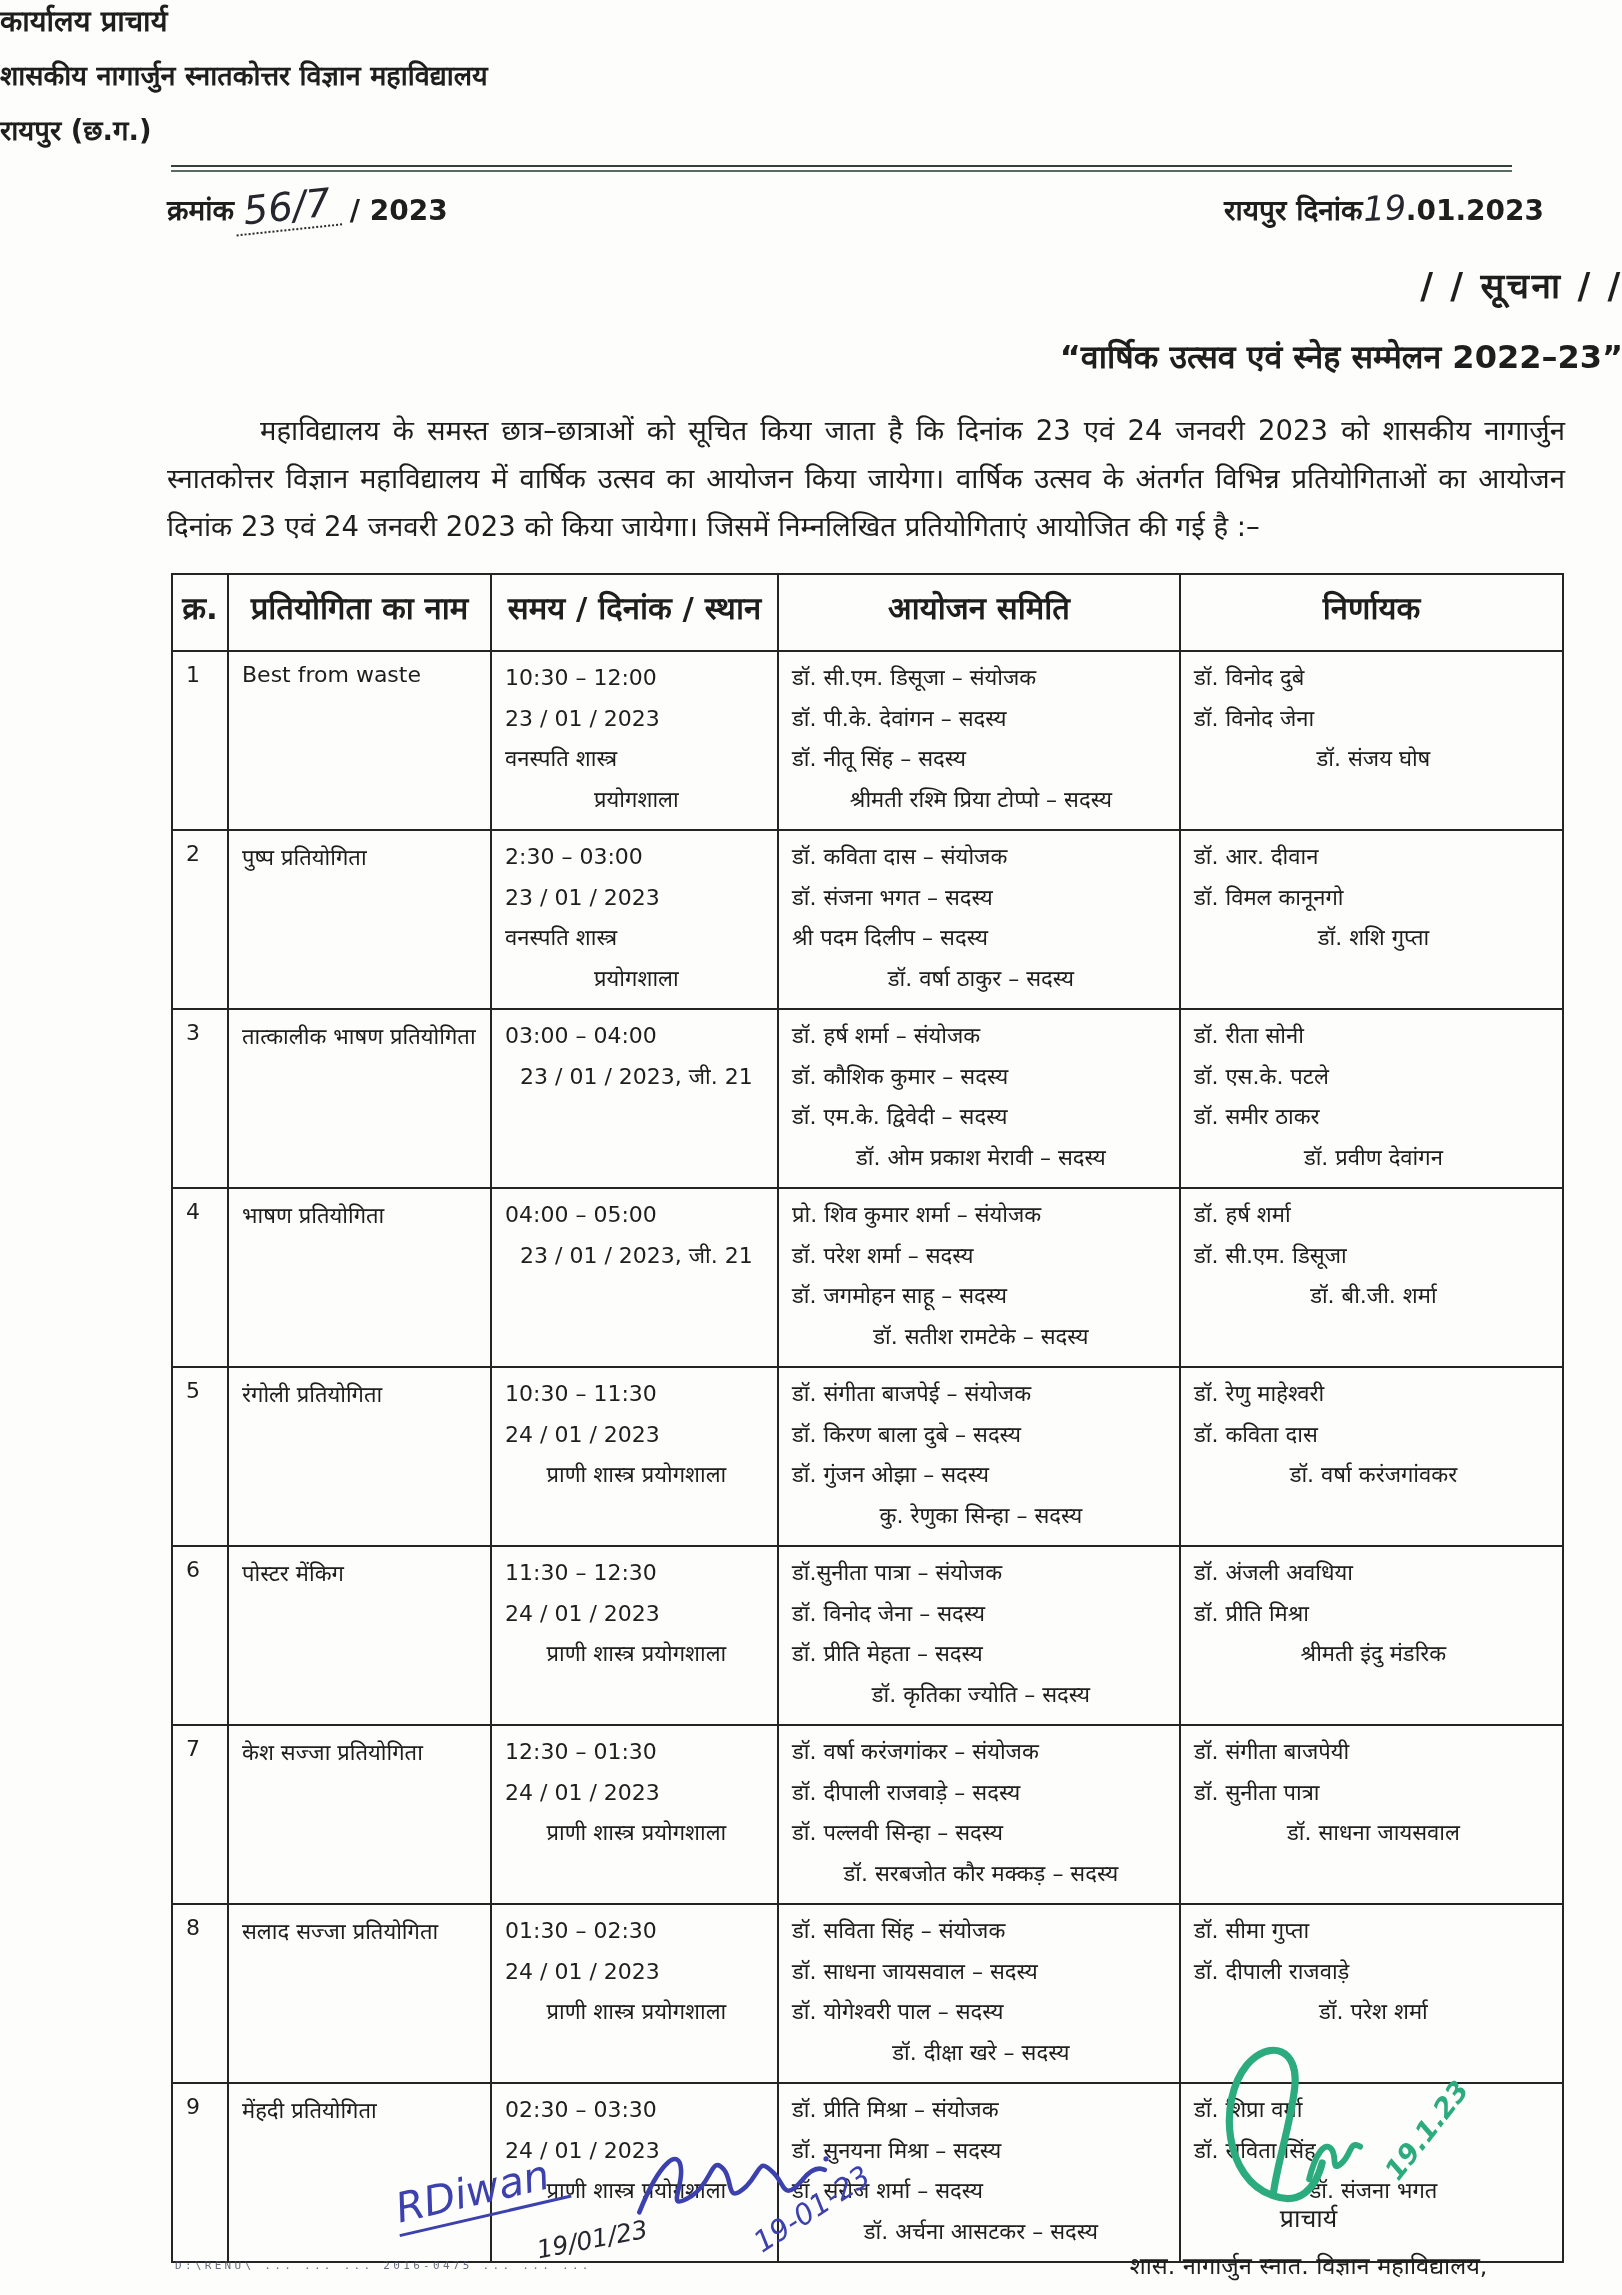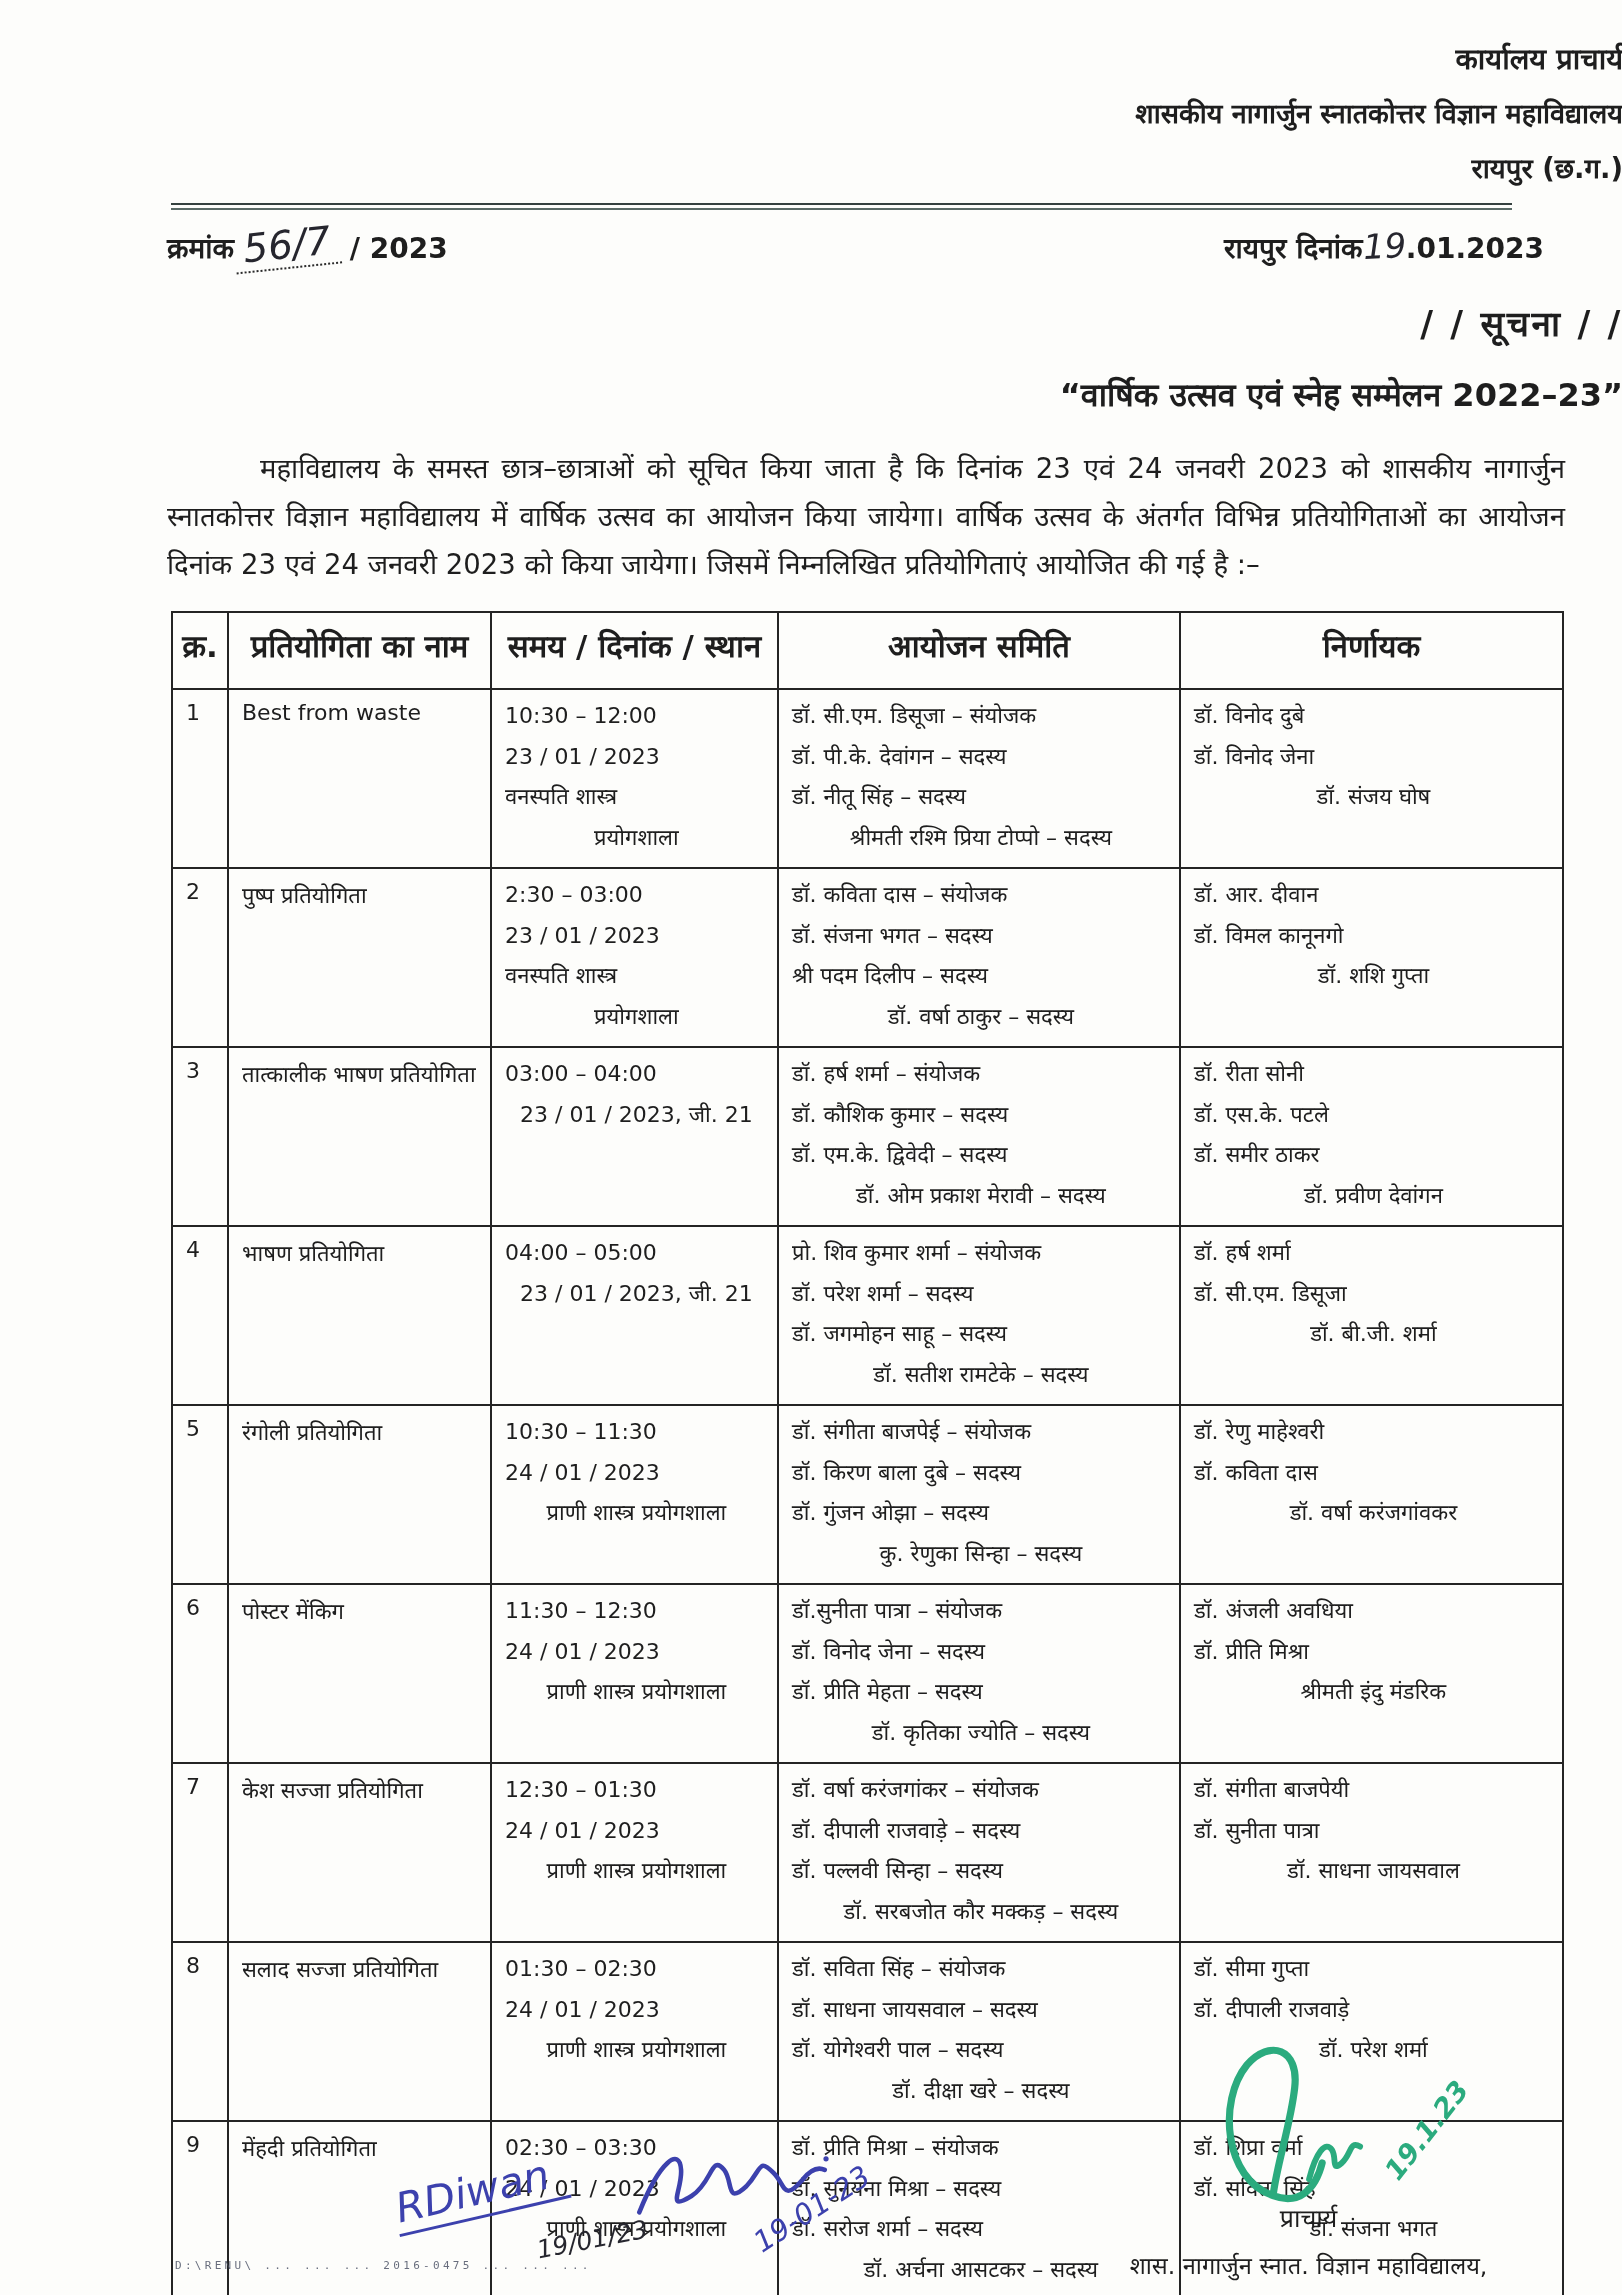--- a/index.html
+++ b/index.html
@@ -6,21 +6,21 @@
   .page{
     position:relative;
     width:1623px;height:2295px;
     margin:0 auto;
     background:#fdfdfb;
     color:#1e1e1e;
     font-family:"DejaVu Sans", sans-serif;
     overflow:hidden;
   }
   
-  .letterhead{padding-top:38px;text-align:right;}
+  .letterhead{text-align:left;}
   .lh1{font-size:29px;font-weight:bold;margin-bottom:17px;}
   .lh2{font-size:27px;font-weight:bold;margin-bottom:18.3px;}
   .lh3{font-size:27.5px;font-weight:bold;}
   .rule{
     margin:17px 111px 0 171px;
     height:2.6px;
     border-top:2.6px solid #35413f;
     border-bottom:2px solid #5a6a66;
   }
   

